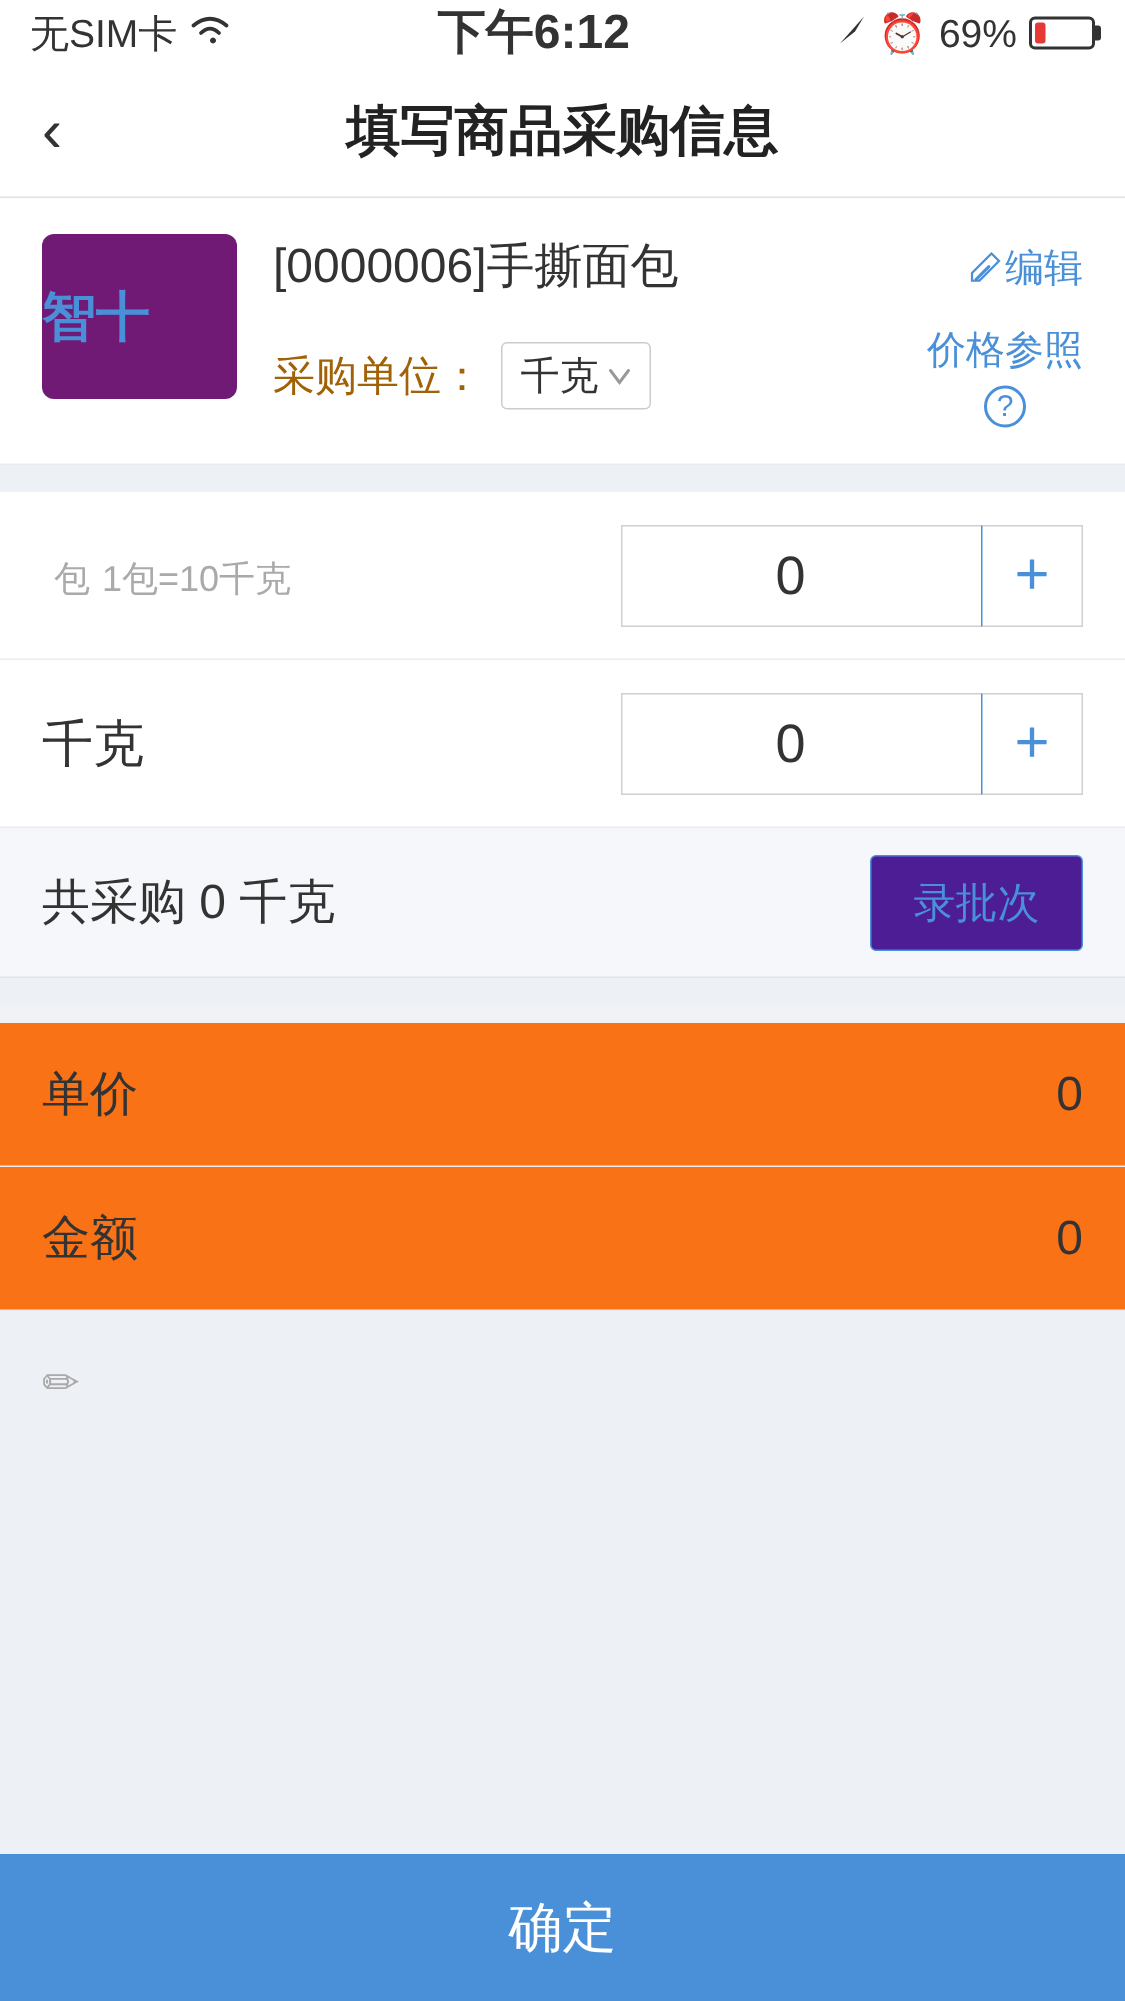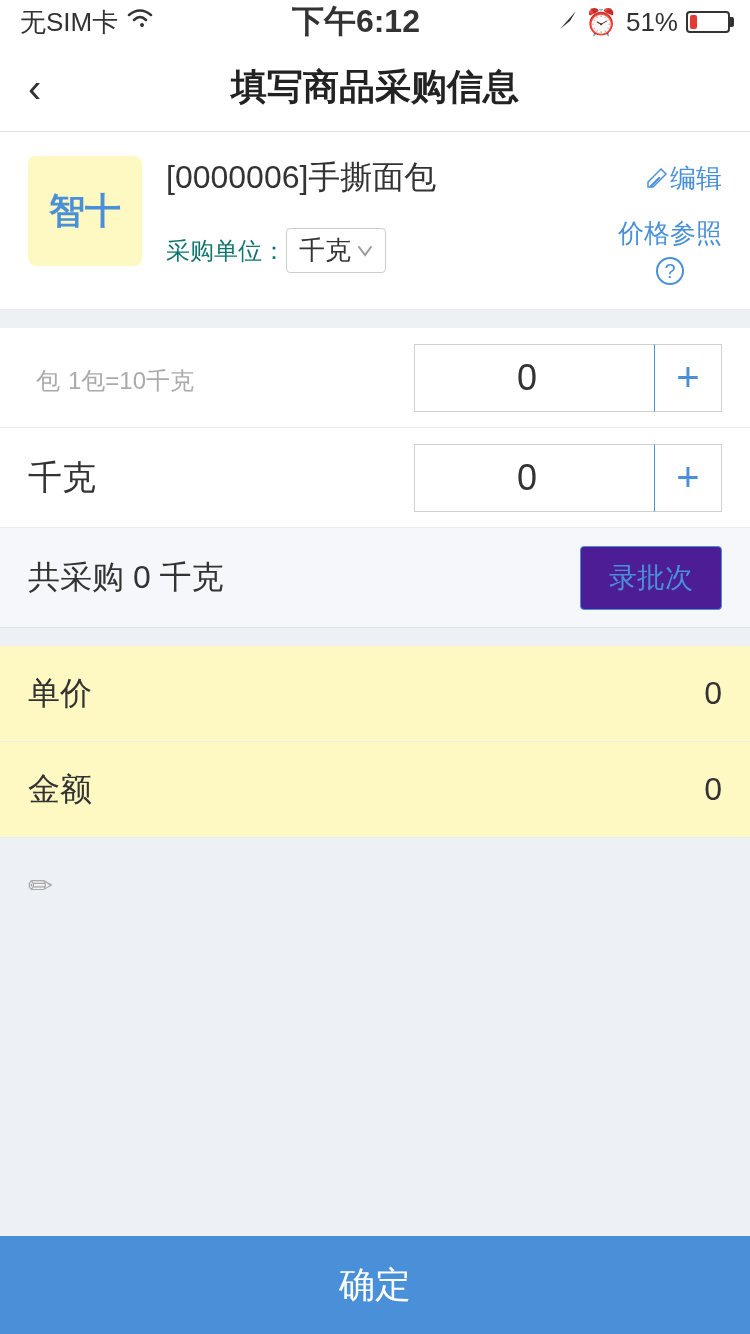--- a/index.html
+++ b/index.html
@@ -20,20 +20,21 @@
       background: #fff;
       display: flex;
       align-items: center;
       justify-content: space-between;
       padding: 0 20px;
       font-size: 28px;
       font-weight: 500;
     }
     .status-bar-left {
       display: flex;
+      align-items: center;
       gap: 8px;
       font-size: 26px;
     }
     .status-bar-center {
       font-size: 32px;
       font-weight: 600;
     }
     .status-bar-right {
       display: flex;
       align-items: center;
@@ -102,27 +103,27 @@
     .product-card {
       background: #fff;
       padding: 24px 28px;
       margin-top: 0;
       display: flex;
       align-items: flex-start;
       gap: 24px;
       border-bottom: 1px solid #e8ecf0;
     }
     .product-thumb {
-      width: 114px;
+      width: 130px;
       height: 110px;
-      background: #fef9c3;
+      background: #701a75;
       border-radius: 8px;
       display: flex;
       flex-direction: column;
-      align-items: center;
+      align-items: flex-start;
       justify-content: center;
       flex-shrink: 0;
       color: #4a90d9;
       font-size: 36px;
       font-weight: bold;
     }
     .product-info {
       flex: 1;
     }
     .product-name-row {
@@ -143,22 +144,23 @@
       align-items: center;
       gap: 0;
       cursor: pointer;
     }
     .purchase-unit-row {
       display: flex;
       align-items: center;
       justify-content: space-between;
     }
     .purchase-unit-label {
-      font-size: 24px;
-      color: #0f766e;
+      font-size: 28px;
+      color: #a16207;
+      margin-right: 12px;
     }
     .unit-select {
       display: inline-flex;
       align-items: center;
       border: 1px solid #ccc;
       border-radius: 4px;
       padding: 4px 12px;
       font-size: 26px;
       color: #333;
       background: #fff;
@@ -195,21 +197,21 @@
 
     
     .input-section {
       background: #fff;
     }
     .input-row {
       display: flex;
       align-items: center;
       justify-content: space-between;
       padding: 0 28px;
-      height: 100px;
+      height: 112px;
       border-bottom: 1px solid #e8ecf0;
     }
     .input-row-label {
       font-size: 34px;
       color: #333;
       font-weight: 400;
     }
     .input-row-label span {
       font-size: 24px;
       color: #aaa;
@@ -264,22 +266,22 @@
       color: #4a90d9;
       font-size: 28px;
       padding: 12px 28px;
       border-radius: 4px;
       background: #4c1d95;
       cursor: pointer;
     }
 
     
     .info-section {
-      background: #fef9c3;
-      margin-top: 0;
+      background: #f97316;
+      margin-top: 12px;
     }
     .info-row {
       display: flex;
       align-items: center;
       justify-content: space-between;
       padding: 0 28px;
       height: 96px;
       border-bottom: 1px solid #e8ecf0;
     }
     .info-label {
@@ -363,21 +365,21 @@
       </span>
     </div>
     <div class="status-bar-center">下午6:12</div>
     <div class="status-bar-right">
       <span>
         <svg width="20" height="22" viewBox="0 0 20 22">
           <path d="M2 20 L18 2 L12 12 Z" fill="#333"></path>
         </svg>
       </span>
       <span>⏰</span>
-      <span>51%</span>
+      <span>69%</span>
       <span class="battery-icon">
         <span class="battery-body">
           <span class="battery-fill"></span>
         </span>
       </span>
     </div>
   </div>
 
   <div class="nav-bar">
     <div class="nav-back">‹</div>

